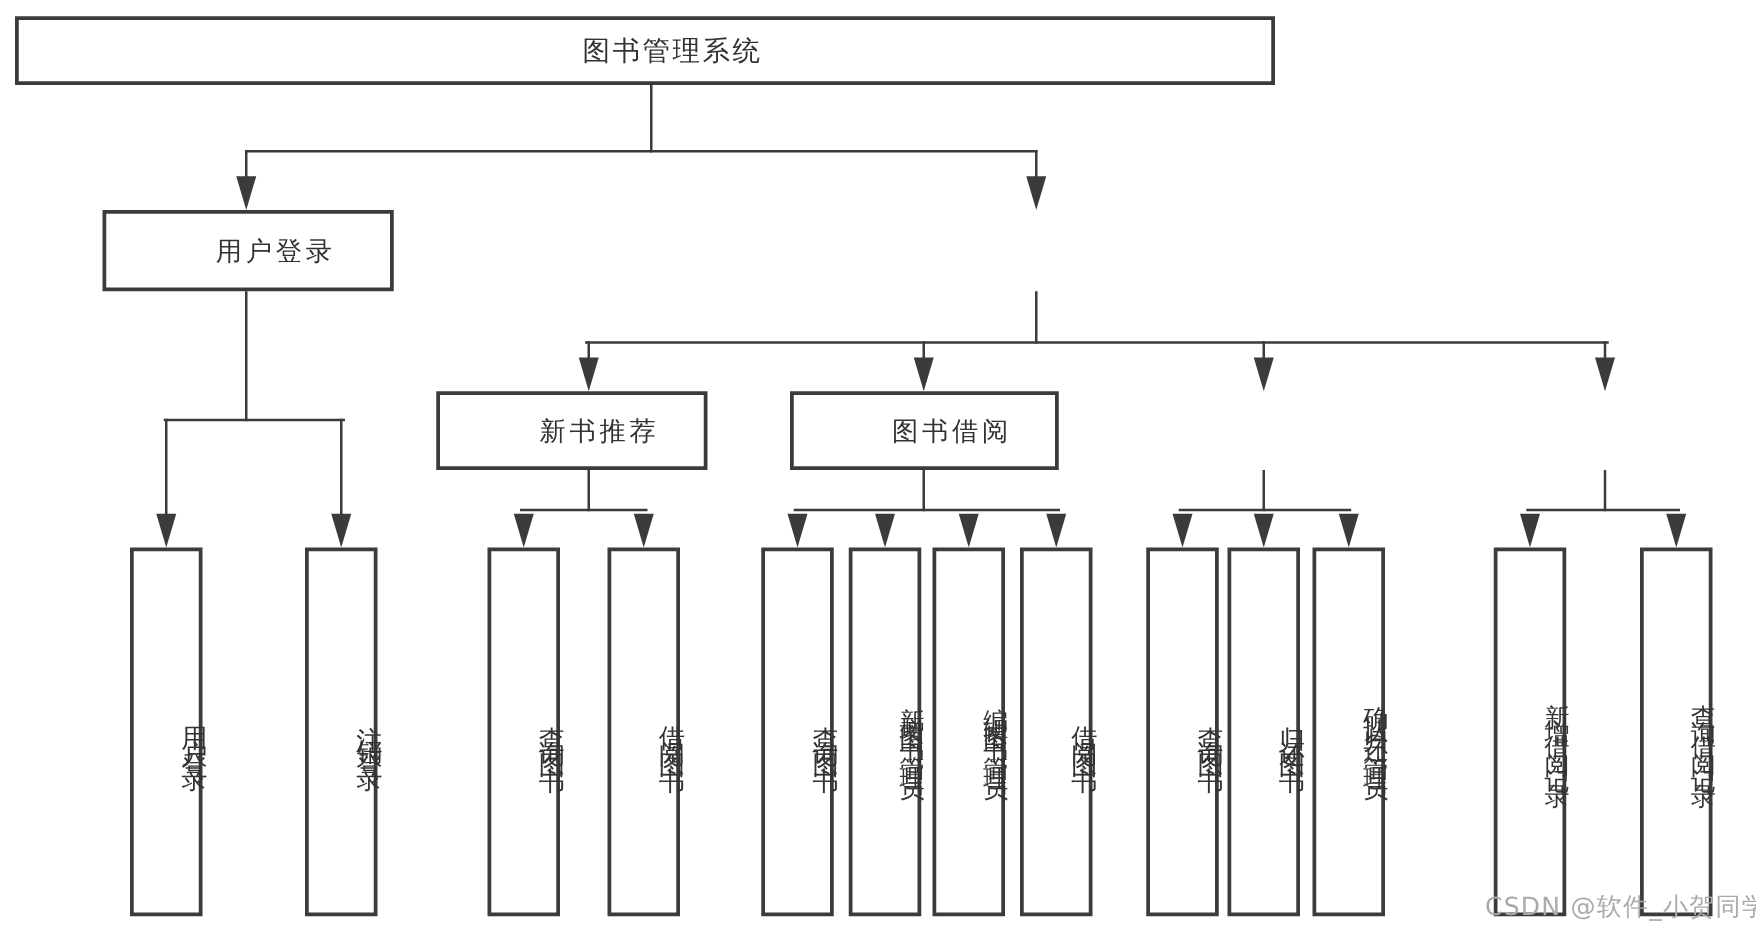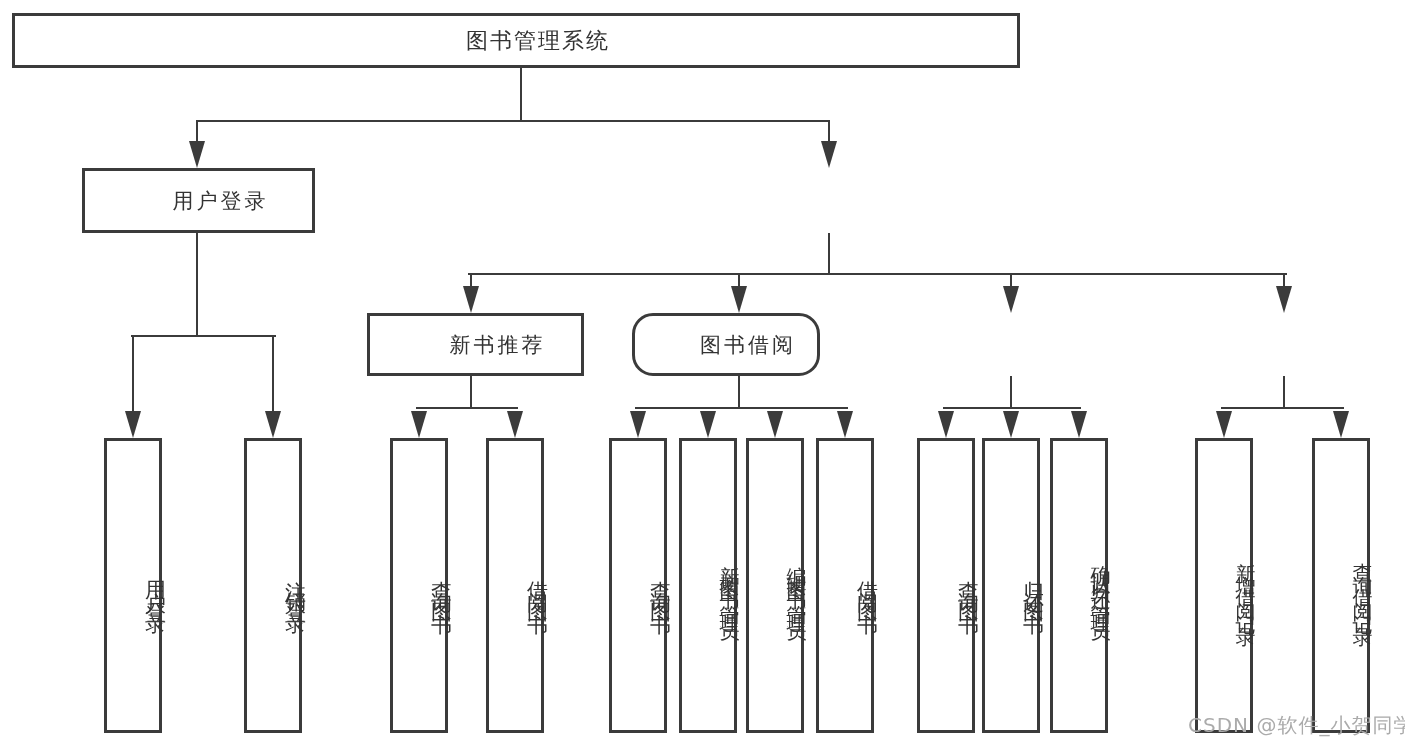--- a/index.html
+++ b/index.html
@@ -70,24 +70,24 @@
   <div class="line" style="left:468px;top:273px;width:819px;height:2px;"></div>
   <div class="line" style="left:470px;top:273px;width:2px;height:16px;"></div>
   <div class="arrow" style="left:463px;top:286px;"></div>
   <div class="line" style="left:738px;top:273px;width:2px;height:16px;"></div>
   <div class="arrow" style="left:731px;top:286px;"></div>
   <div class="line" style="left:1010px;top:273px;width:2px;height:16px;"></div>
   <div class="arrow" style="left:1003px;top:286px;"></div>
   <div class="line" style="left:1283px;top:273px;width:2px;height:16px;"></div>
   <div class="arrow" style="left:1276px;top:286px;"></div>
 
-  <div class="box" style="left:367px;top:313px;width:217px;height:63px;">
+  <div class="box" style="left:349px;top:313px;width:217px;height:63px;">
     <span class="hlabel">新书推荐</span>
   </div>
-  <div class="box" style="left:632px;top:313px;width:188px;height:63px;border-radius:21px;">
+  <div class="box" style="left:632px;top:313px;width:215px;height:63px;">
     <span class="hlabel">图书借阅</span>
   </div>
 
   <div class="line" style="left:470px;top:376px;width:2px;height:33px;"></div>
   <div class="line" style="left:738px;top:376px;width:2px;height:33px;"></div>
   <div class="line" style="left:1010px;top:376px;width:2px;height:33px;"></div>
   <div class="line" style="left:1283px;top:376px;width:2px;height:33px;"></div>
 
   <div class="line" style="left:416px;top:407px;width:102px;height:2px;"></div>
   <div class="line" style="left:635px;top:407px;width:213px;height:2px;"></div>

